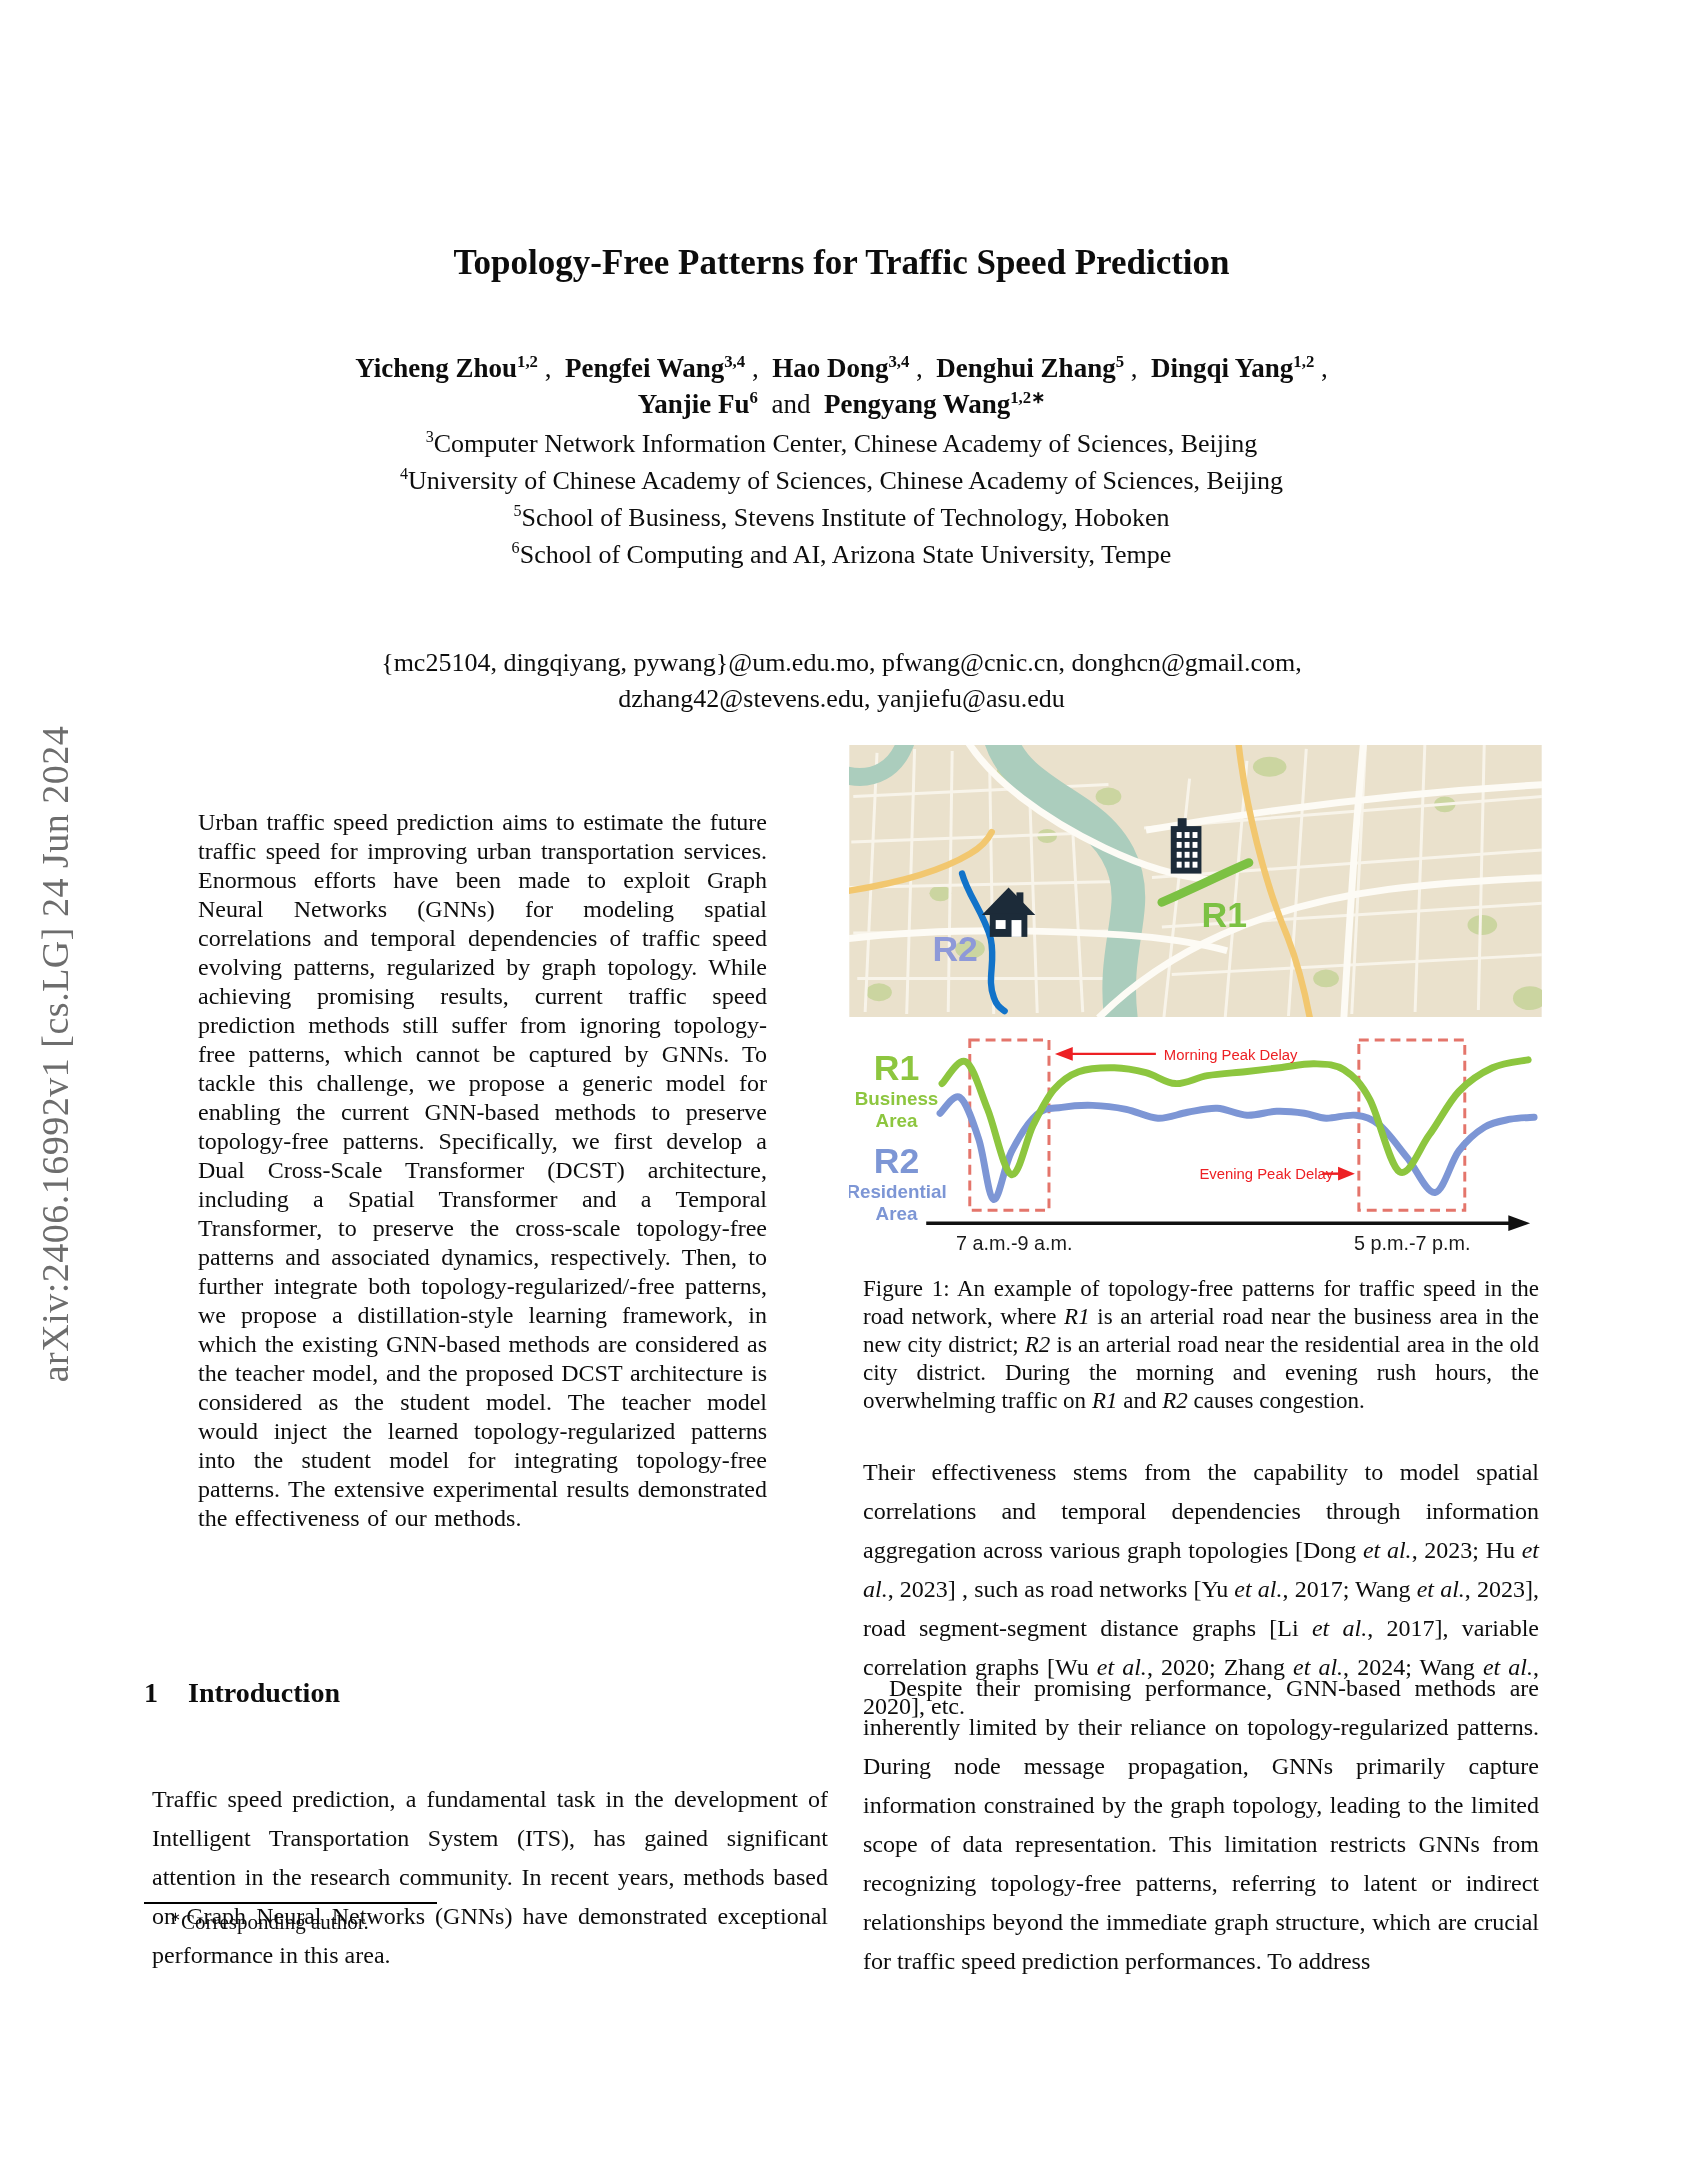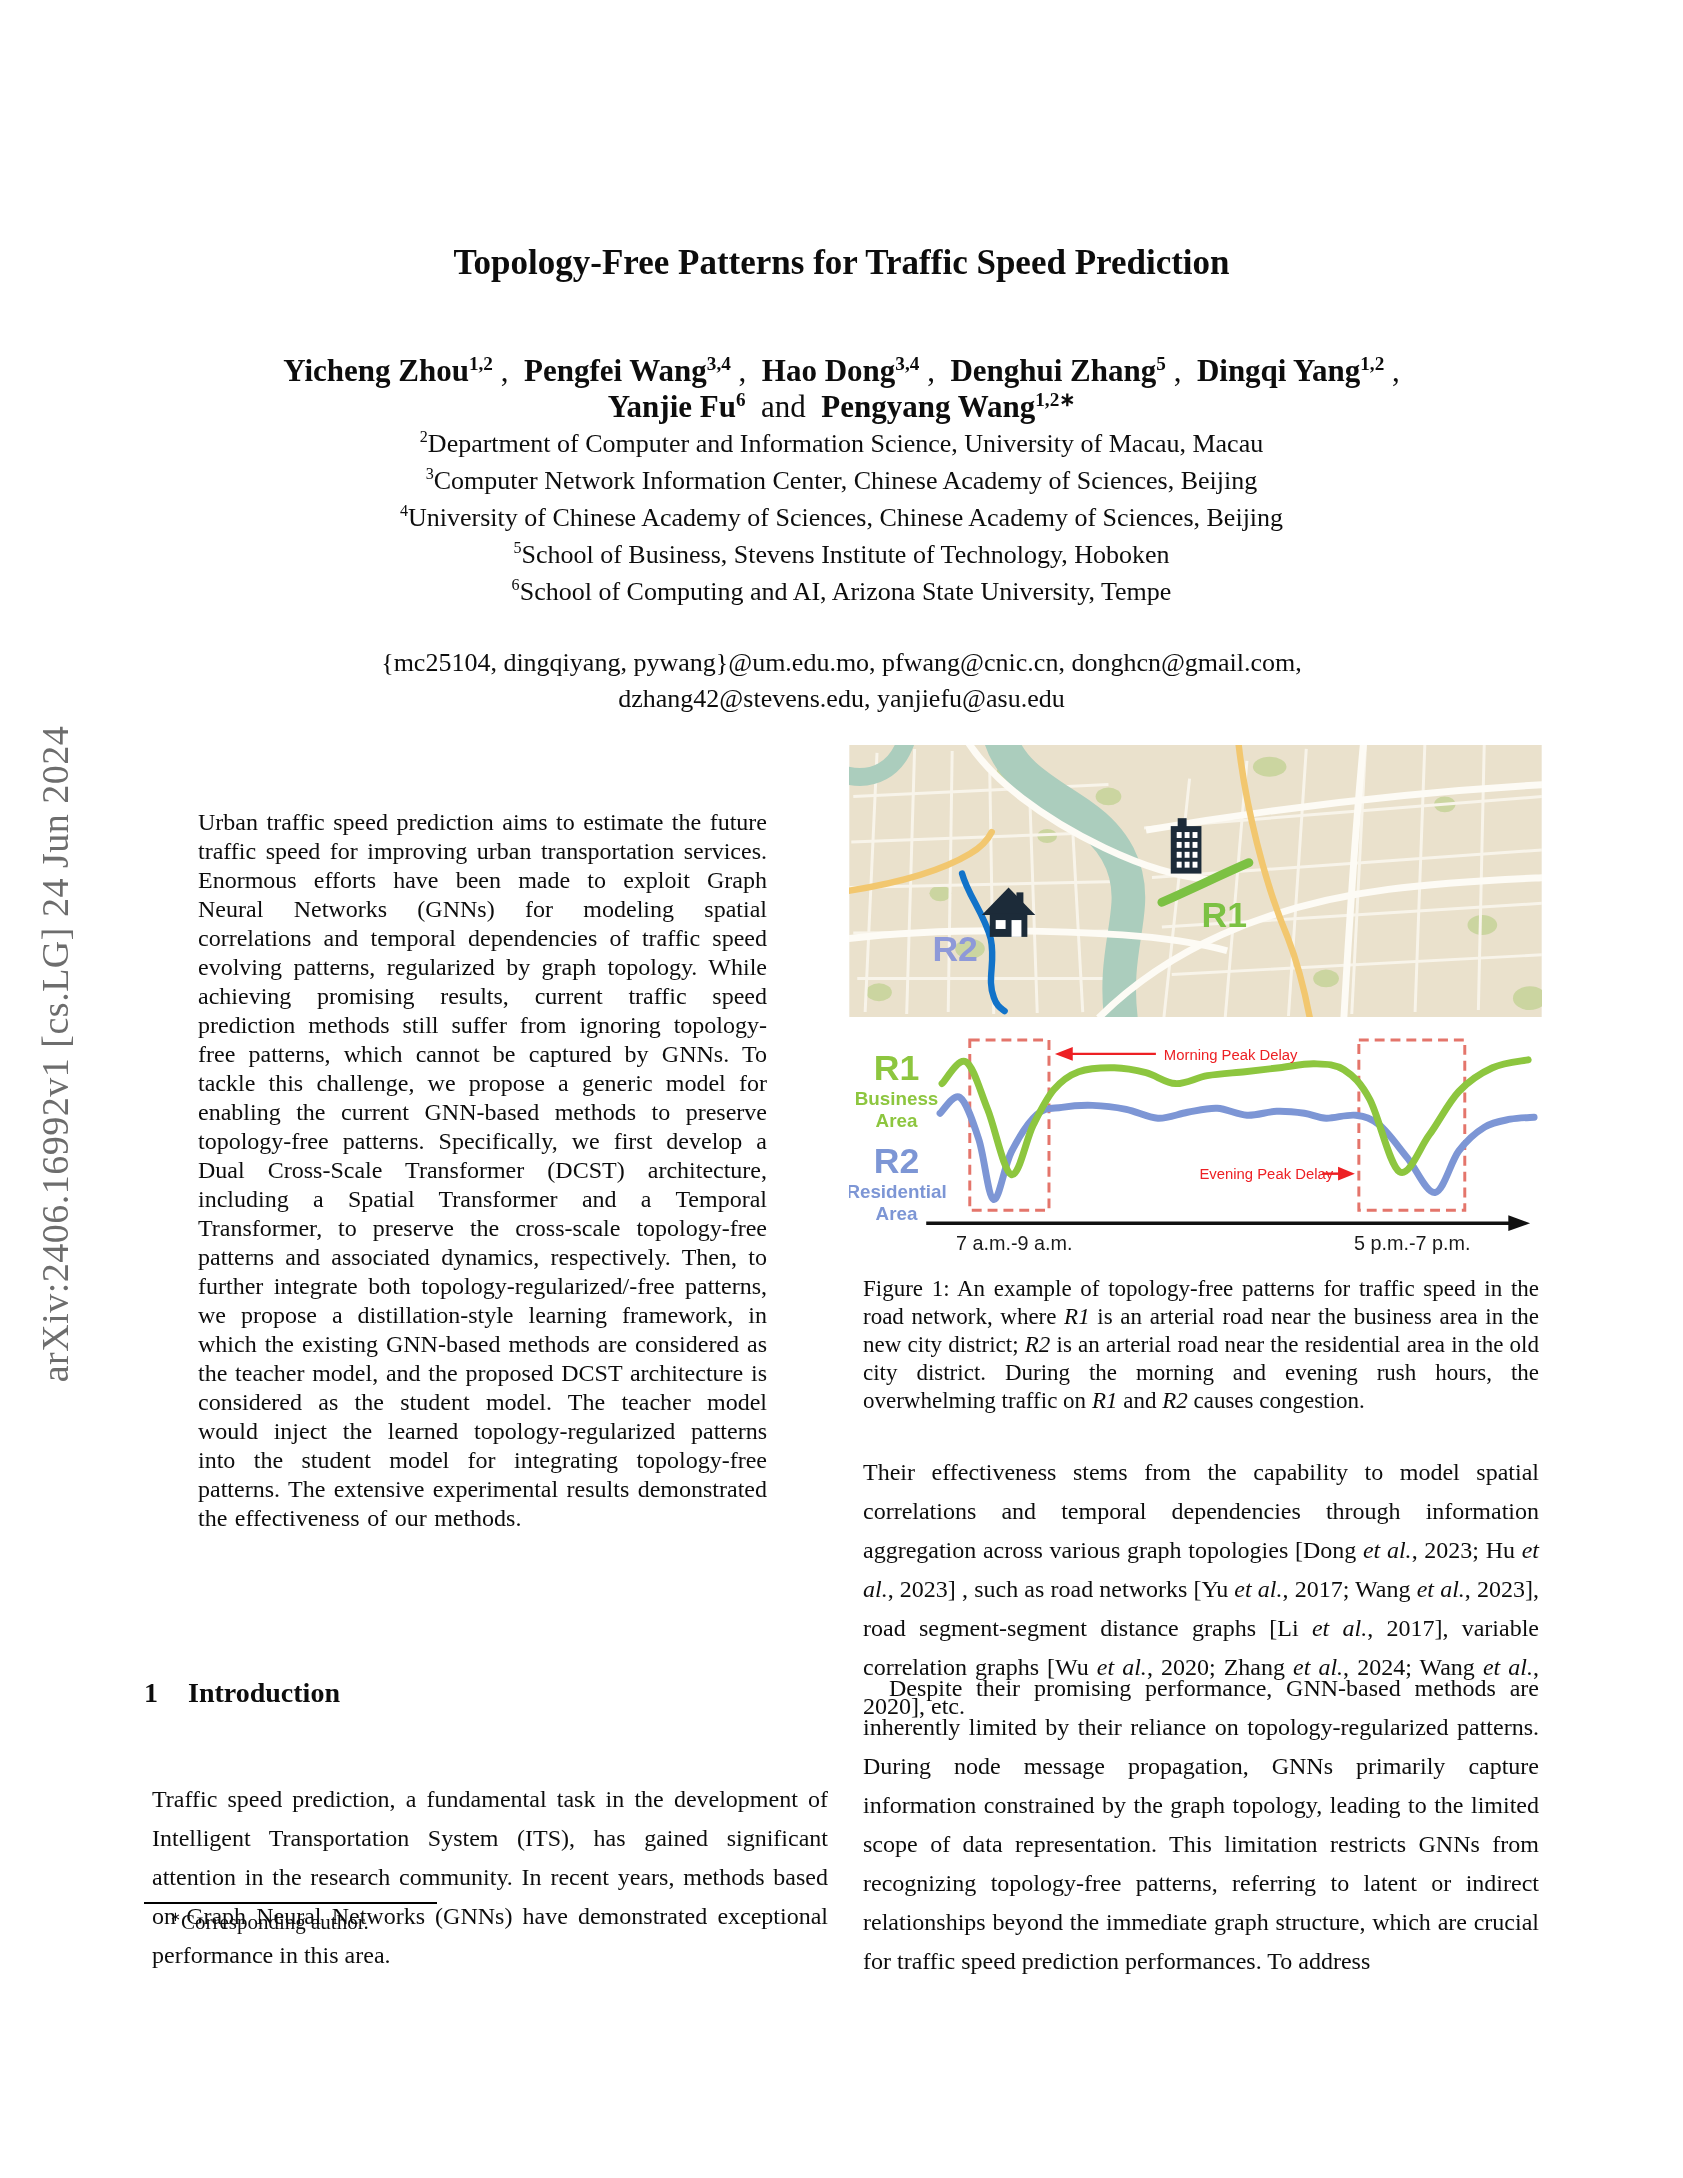--- a/index.html
+++ b/index.html
@@ -4,21 +4,21 @@
 <style>
   html,body{margin:0;padding:0;background:#ffffff;}
   .page{position:relative;width:1683px;height:2178px;background:#ffffff;overflow:hidden;
         font-family:"Liberation Serif",serif;color:#0d0d0d;}
   .abs{position:absolute;}
   sup{font-size:62%;line-height:0;vertical-align:super;}
   .arxiv-banner{left:-489px;top:1031px;width:1089px;height:46px;transform:rotate(-90deg);
         text-align:center;font-size:38px;color:#6d6d6d;letter-spacing:0.5px;}
   .title{left:74px;top:239px;width:1535px;text-align:center;font-weight:bold;
         font-size:35px;line-height:47px;}
-  .authors-line{left:74px;width:1535px;text-align:center;font-size:31px;}
+  .authors-line{left:74px;width:1535px;text-align:center;font-size:27px;}
   .authors-line .au{font-weight:bold;}
   .authors-line .ausep{font-weight:normal;white-space:pre;}
   .affiliations{left:74px;top:425px;width:1535px;text-align:center;font-size:26px;line-height:37px;}
   .emails{left:74px;top:645px;width:1535px;text-align:center;font-size:26px;line-height:36px;}
   .abstract-heading{left:198px;top:758px;width:569px;text-align:center;font-weight:bold;font-size:29px;}
   .abstract-text{left:198px;top:808px;width:569px;font-size:24px;line-height:29px;
         text-align:justify;word-spacing:1.5px;}
   .section-heading{left:144px;top:1677px;font-size:28px;font-weight:bold;}
   .section-heading .secnum{margin-right:30px;}
   .body-par{font-size:24px;line-height:39px;text-align:justify;}
@@ -44,21 +44,20 @@
   <div class="abs arxiv-banner">arXiv:2406.16992v1  [cs.LG]  24 Jun 2024</div>
 
   <div class="abs title">
     <div>Topology-Free Patterns for Traffic Speed Prediction</div>
   </div>
 
   <div class="abs authors-line" style="top:353px;"><span class="au">Yicheng Zhou<sup>1,2</sup></span><span class="ausep"> ,  </span><span class="au">Pengfei Wang<sup>3,4</sup></span><span class="ausep"> ,  </span><span class="au">Hao Dong<sup>3,4</sup></span><span class="ausep"> ,  </span><span class="au">Denghui Zhang<sup>5</sup></span><span class="ausep"> ,  </span><span class="au">Dingqi Yang<sup>1,2</sup></span><span class="ausep"> ,</span></div>
   <div class="abs authors-line" style="top:389px;"><span class="au">Yanjie Fu<sup>6</sup></span><span class="ausep">  and  </span><span class="au">Pengyang Wang<sup>1,2∗</sup></span><span class="ausep"></span></div>
 
   <div class="abs affiliations">
-      <div><sup>2</sup>Department of Computer and Information Science, University of Macau, Macau</div>
       <div><sup>3</sup>Computer Network Information Center, Chinese Academy of Sciences, Beijing</div>
       <div><sup>4</sup>University of Chinese Academy of Sciences, Chinese Academy of Sciences, Beijing</div>
       <div><sup>5</sup>School of Business, Stevens Institute of Technology, Hoboken</div>
       <div><sup>6</sup>School of Computing and AI, Arizona State University, Tempe</div>
     </div>
 
   <div class="abs emails">
     <div>{mc25104, dingqiyang, pywang}@um.edu.mo, pfwang@cnic.cn, donghcn@gmail.com,</div>
     <div>dzhang42@stevens.edu, yanjiefu@asu.edu</div>
   </div>

